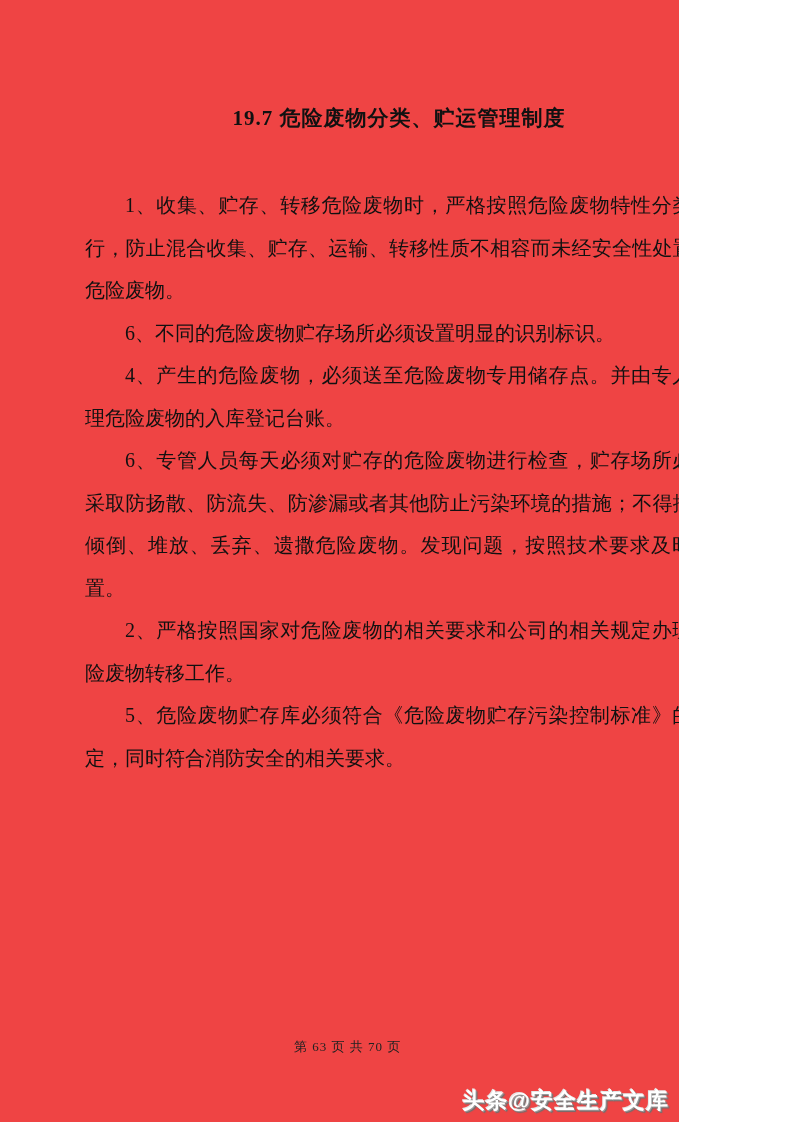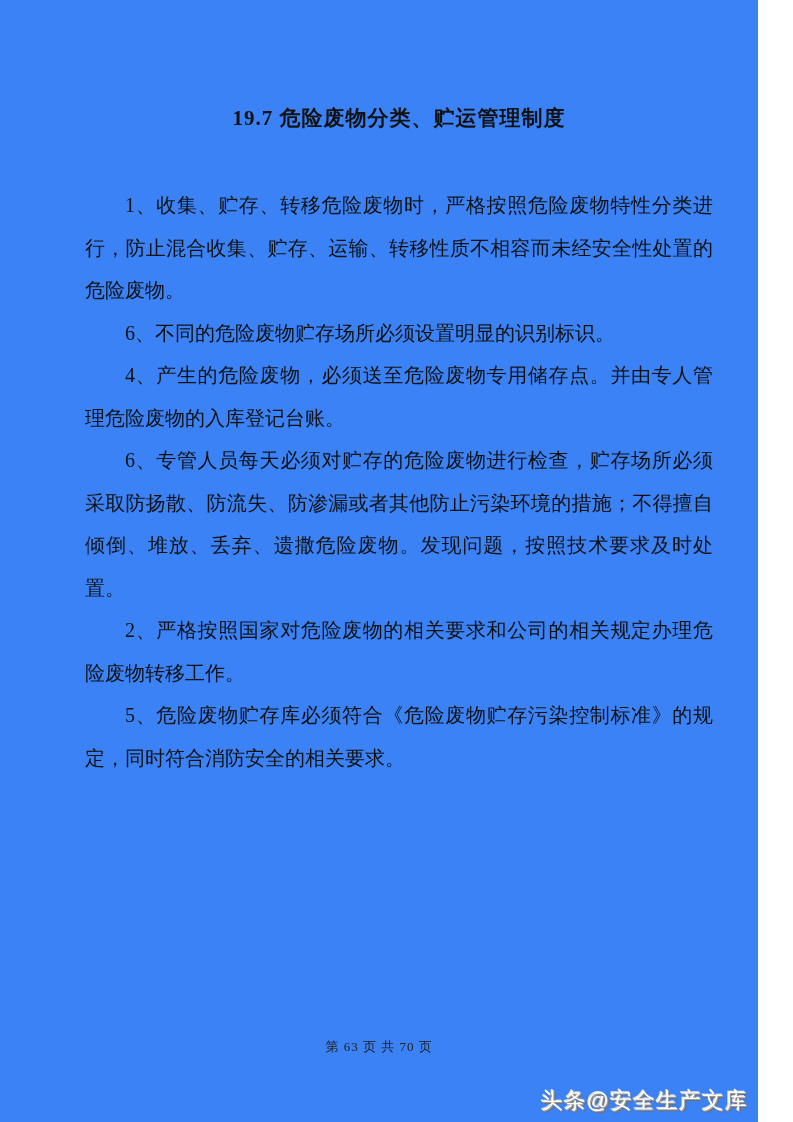--- a/index.html
+++ b/index.html
@@ -1,21 +1,21 @@
 <!DOCTYPE html>
 <html><head>
 <meta charset="utf-8">
 <style>
   * { margin: 0; padding: 0; box-sizing: border-box; }
   html, body { background: #ffffff; }
   .page {
     position: relative;
-    width: 758px;
+    width: 679px;
     height: 1122px;
-    background: #3b82f6;
+    background: #ef4444;
     overflow: hidden;
     font-family: "Liberation Serif", "DejaVu Serif", serif;
     color: #111111;
   }
   .content {
     position: absolute;
     top: 104px;
     left: 85px;
     width: 628px;
   }
@@ -30,35 +30,35 @@
   .body-text p {
     font-size: 20px;
     font-weight: normal;
     line-height: 42.5px;
     text-indent: 2em;
     text-align: justify;
     margin: 0;
   }
   .page-footer {
     position: absolute;
-    left: 0;
+    left: 8px;
     width: 100%;
     top: 1038px;
     text-align: center;
     font-size: 13px;
     letter-spacing: 1px;
     color: #222222;
     font-weight: normal;
   }
   .watermark {
     position: absolute;
     right: 10px;
     bottom: 6px;
     font-size: 22px;
-    font-weight: normal;
+    font-weight: bold;
     font-family: "Liberation Sans", "DejaVu Sans", sans-serif;
     color: #ffffff;
     text-shadow:
       1px 1px 0 #9a9a9a,
       2px 2px 1px #6f6f6f,
       -1px -1px 0 #e6e6e6;
     letter-spacing: 1px;
     white-space: nowrap;
   }
 </style>

